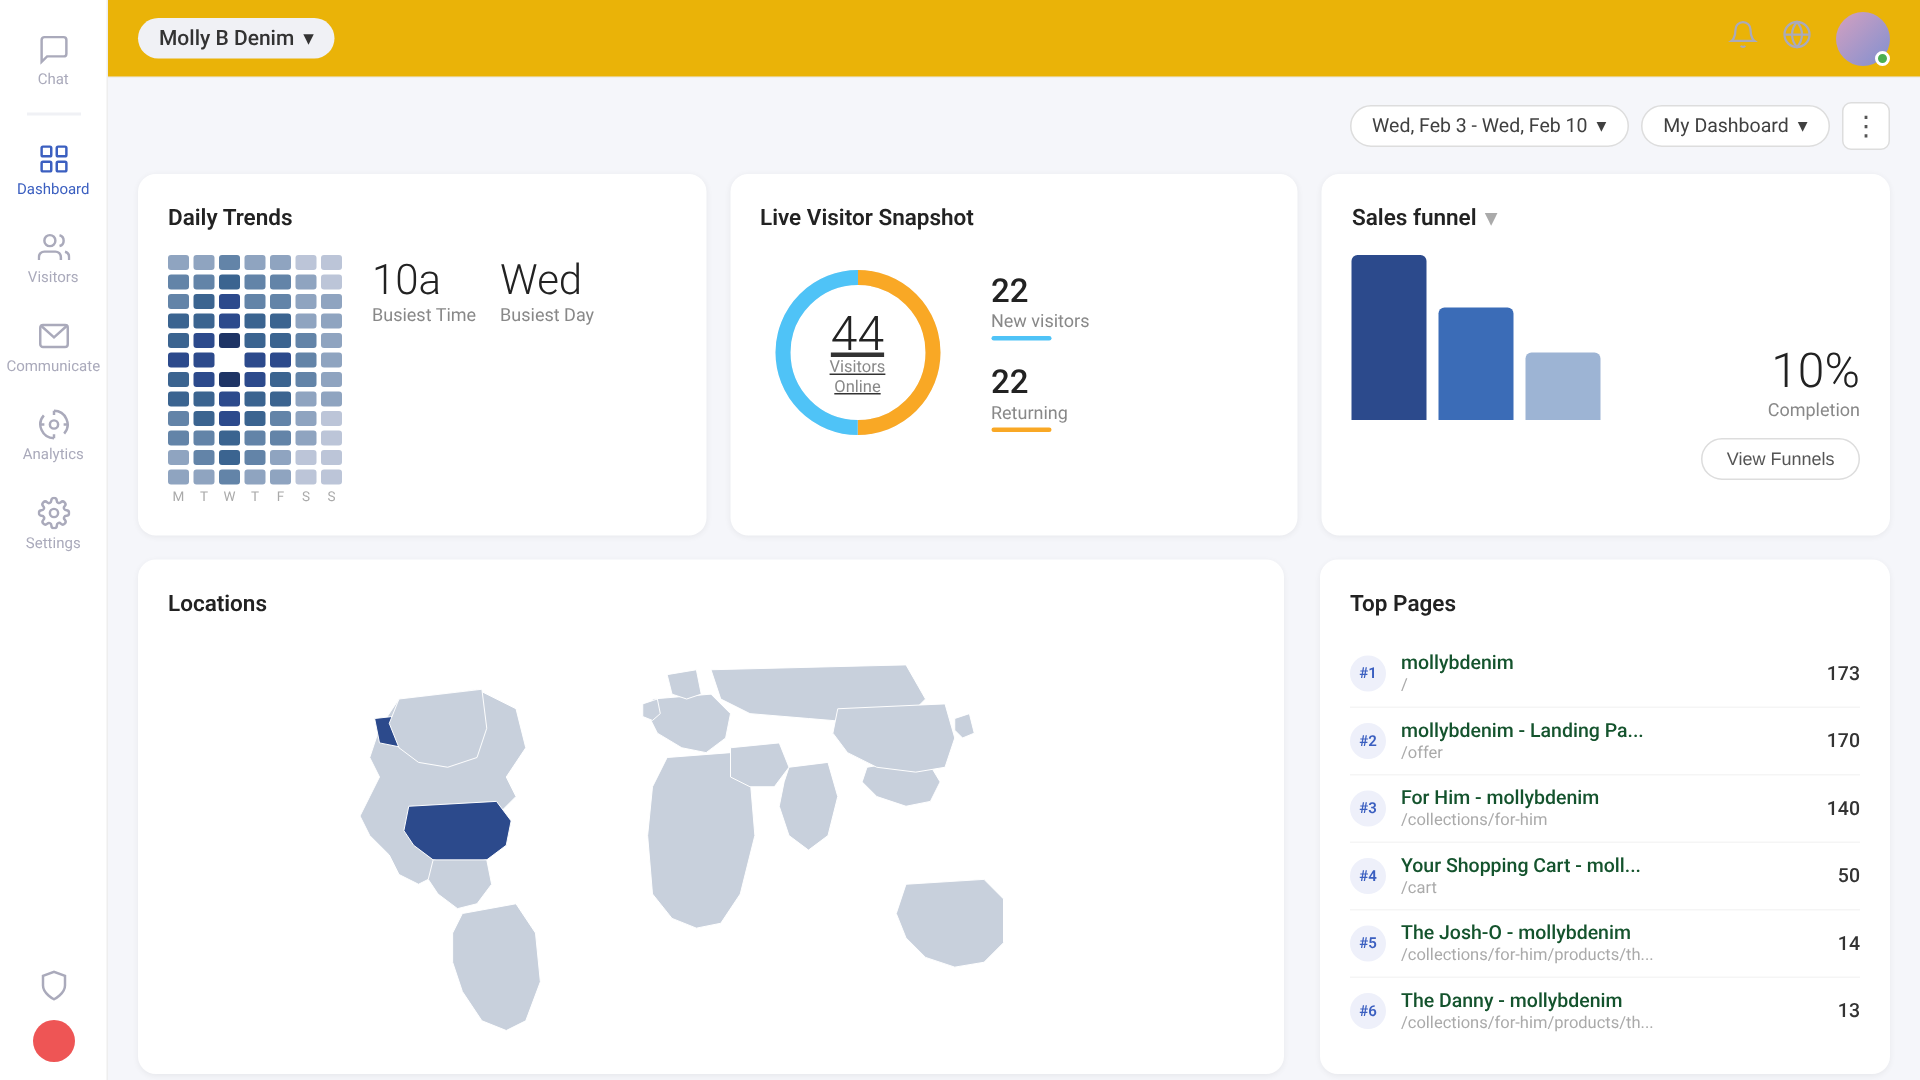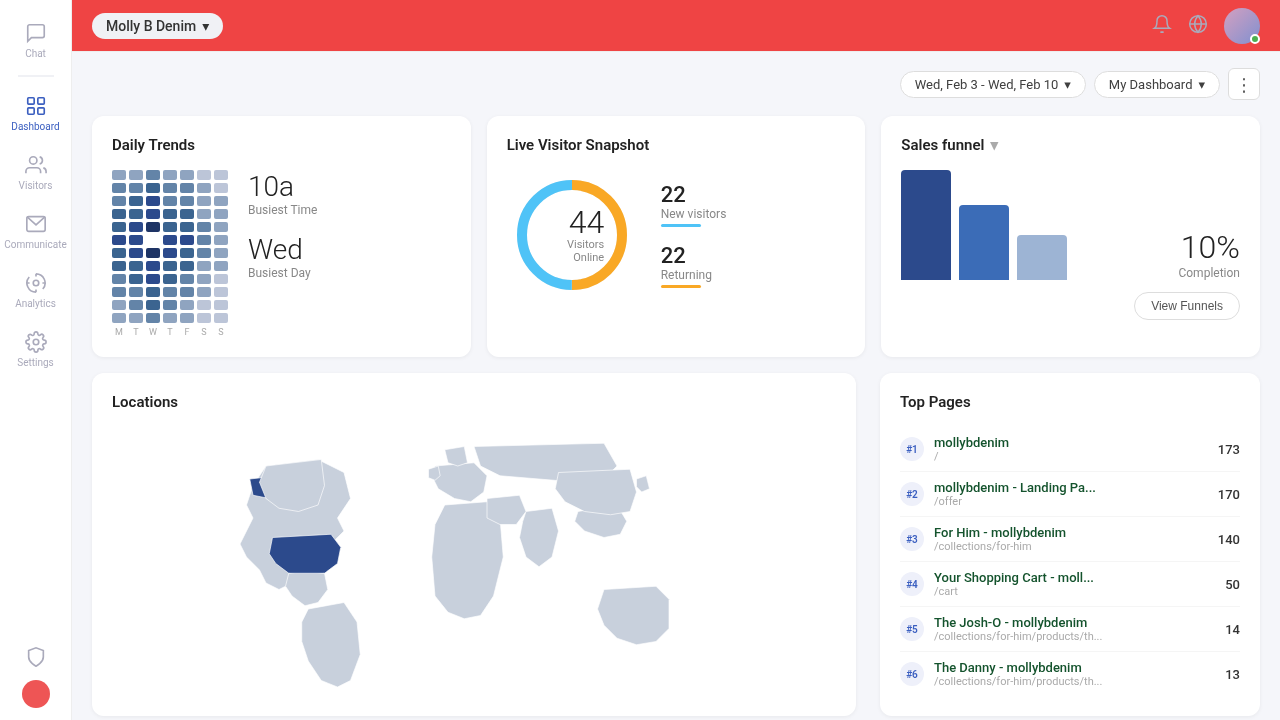--- a/index.html
+++ b/index.html
@@ -79,21 +79,21 @@
       flex-direction: column;
       overflow: hidden;
     }
 
     
     .topbar {
       display: flex;
       align-items: center;
       justify-content: space-between;
       padding: 8px 20px;
-      background: #ef4444;
+      background: #eab308;
       border-bottom: 1px solid #eee;
       height: 52px;
     }
     .topbar-left {
       display: flex;
       align-items: center;
       gap: 8px;
     }
     .brand-pill {
       display: flex;
@@ -227,21 +227,21 @@
       padding-left: 0;
     }
     .heatmap-day-label {
       width: 14px;
       text-align: center;
       font-size: 9px;
       color: #aaa;
     }
     .heatmap-stats {
       display: flex;
-      flex-direction: column;
+      flex-direction: row;
       justify-content: center;
       gap: 16px;
     }
     .heatmap-stat-val {
       font-size: 28px;
       font-weight: 300;
       color: #222;
     }
     .heatmap-stat-label {
       font-size: 12px;
@@ -258,21 +258,22 @@
       position: relative;
       width: 130px;
       height: 130px;
       flex-shrink: 0;
     }
     .donut-center {
       position: absolute;
       top: 50%;
       left: 50%;
       transform: translate(-50%, -50%);
-      text-align: right;
+      text-align: center;
+      text-decoration: underline;
     }
     .donut-number {
       font-size: 32px;
       font-weight: 300;
       color: #222;
       line-height: 1;
     }
     .donut-label {
       font-size: 11px;
       color: #888;

